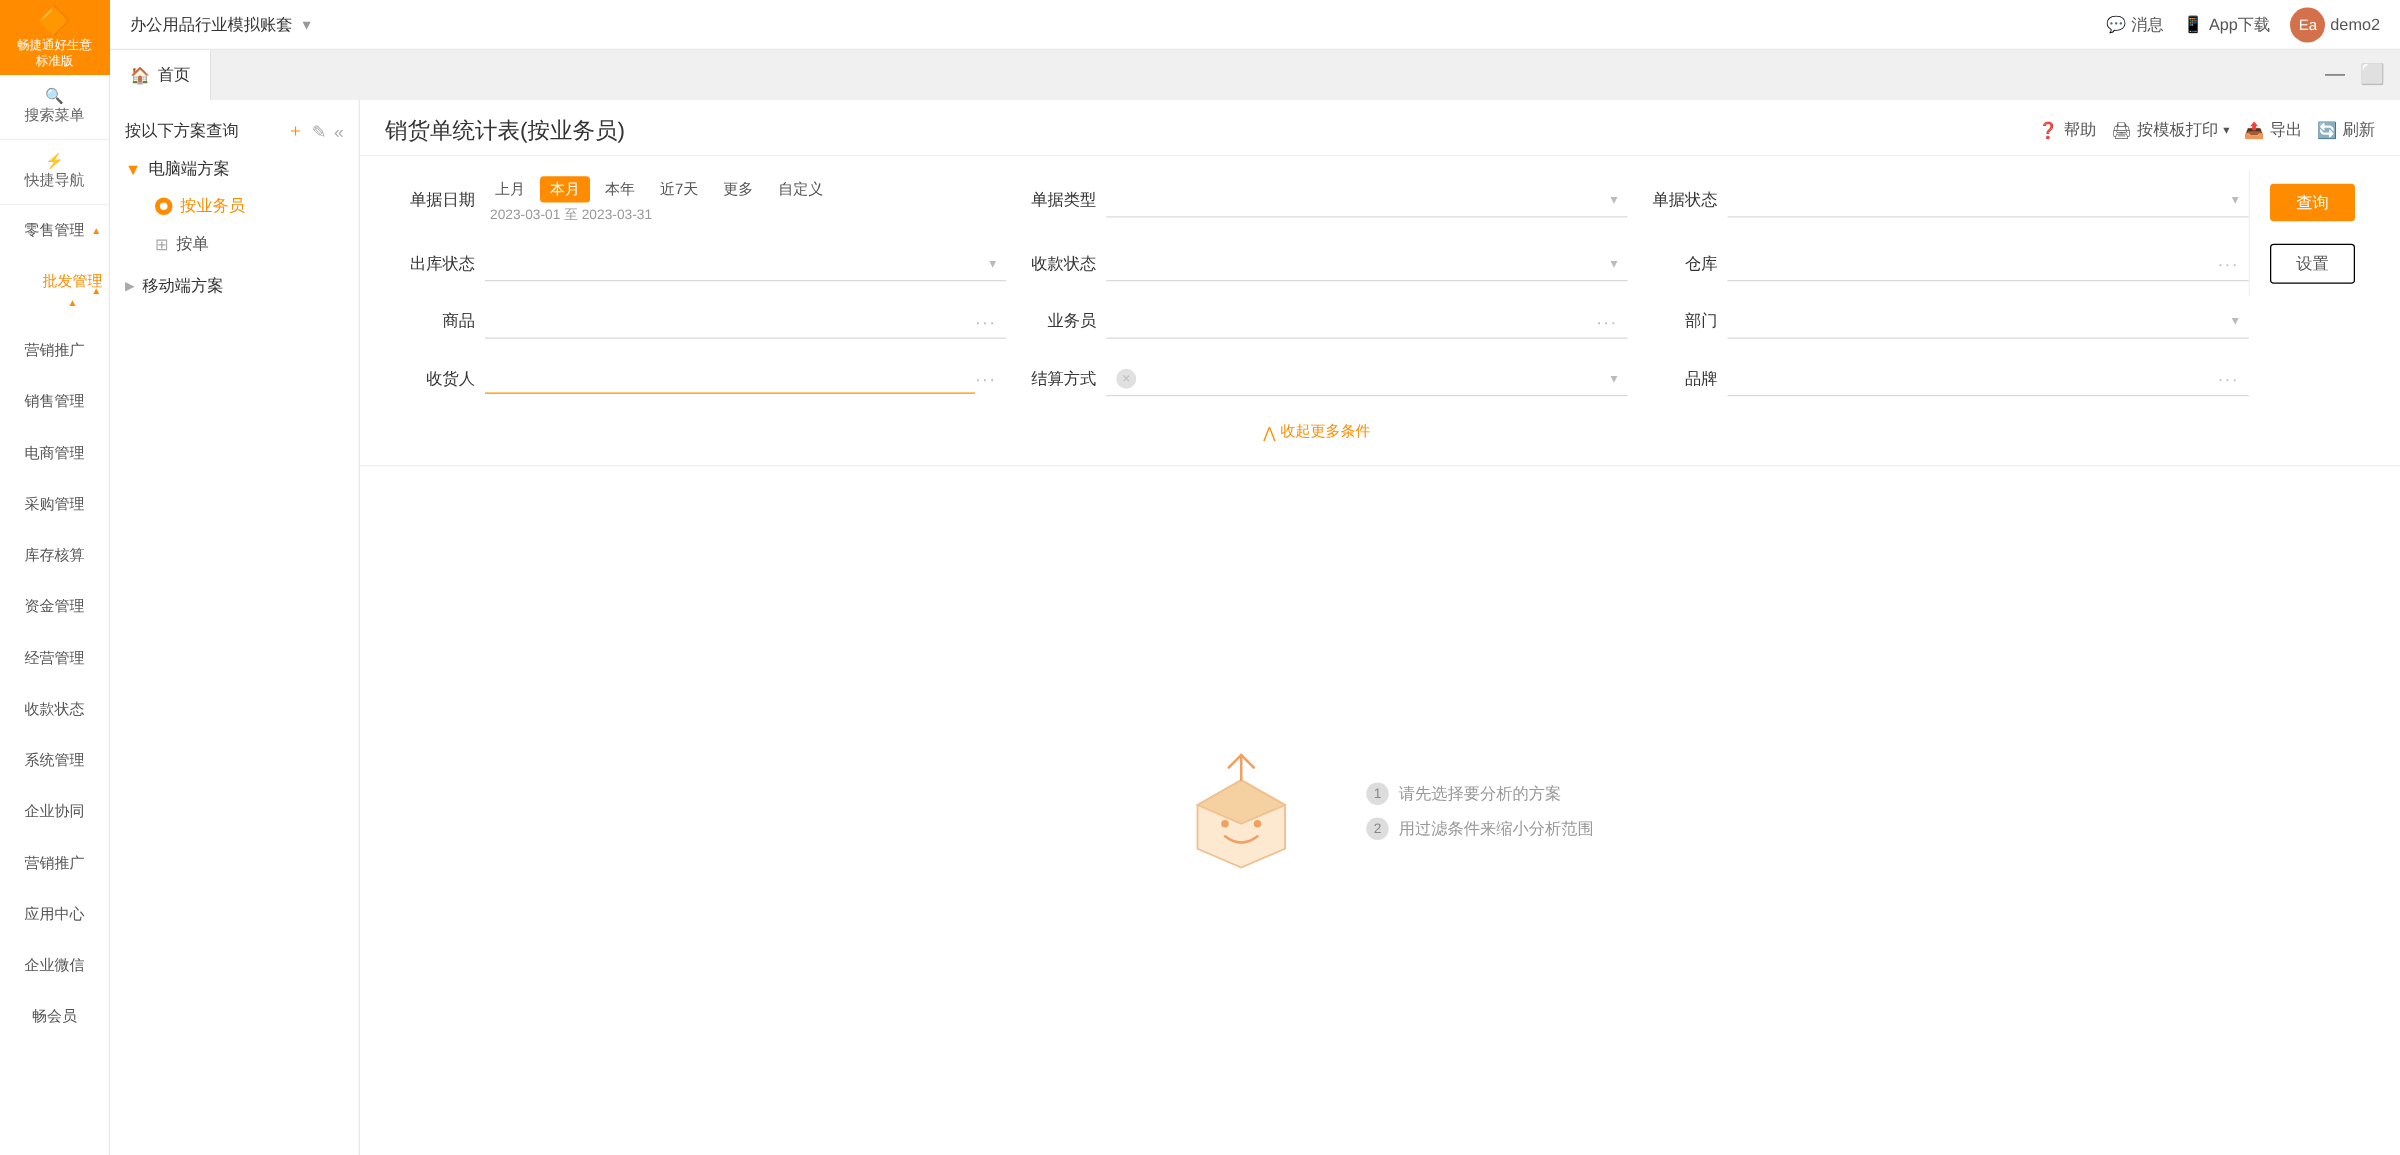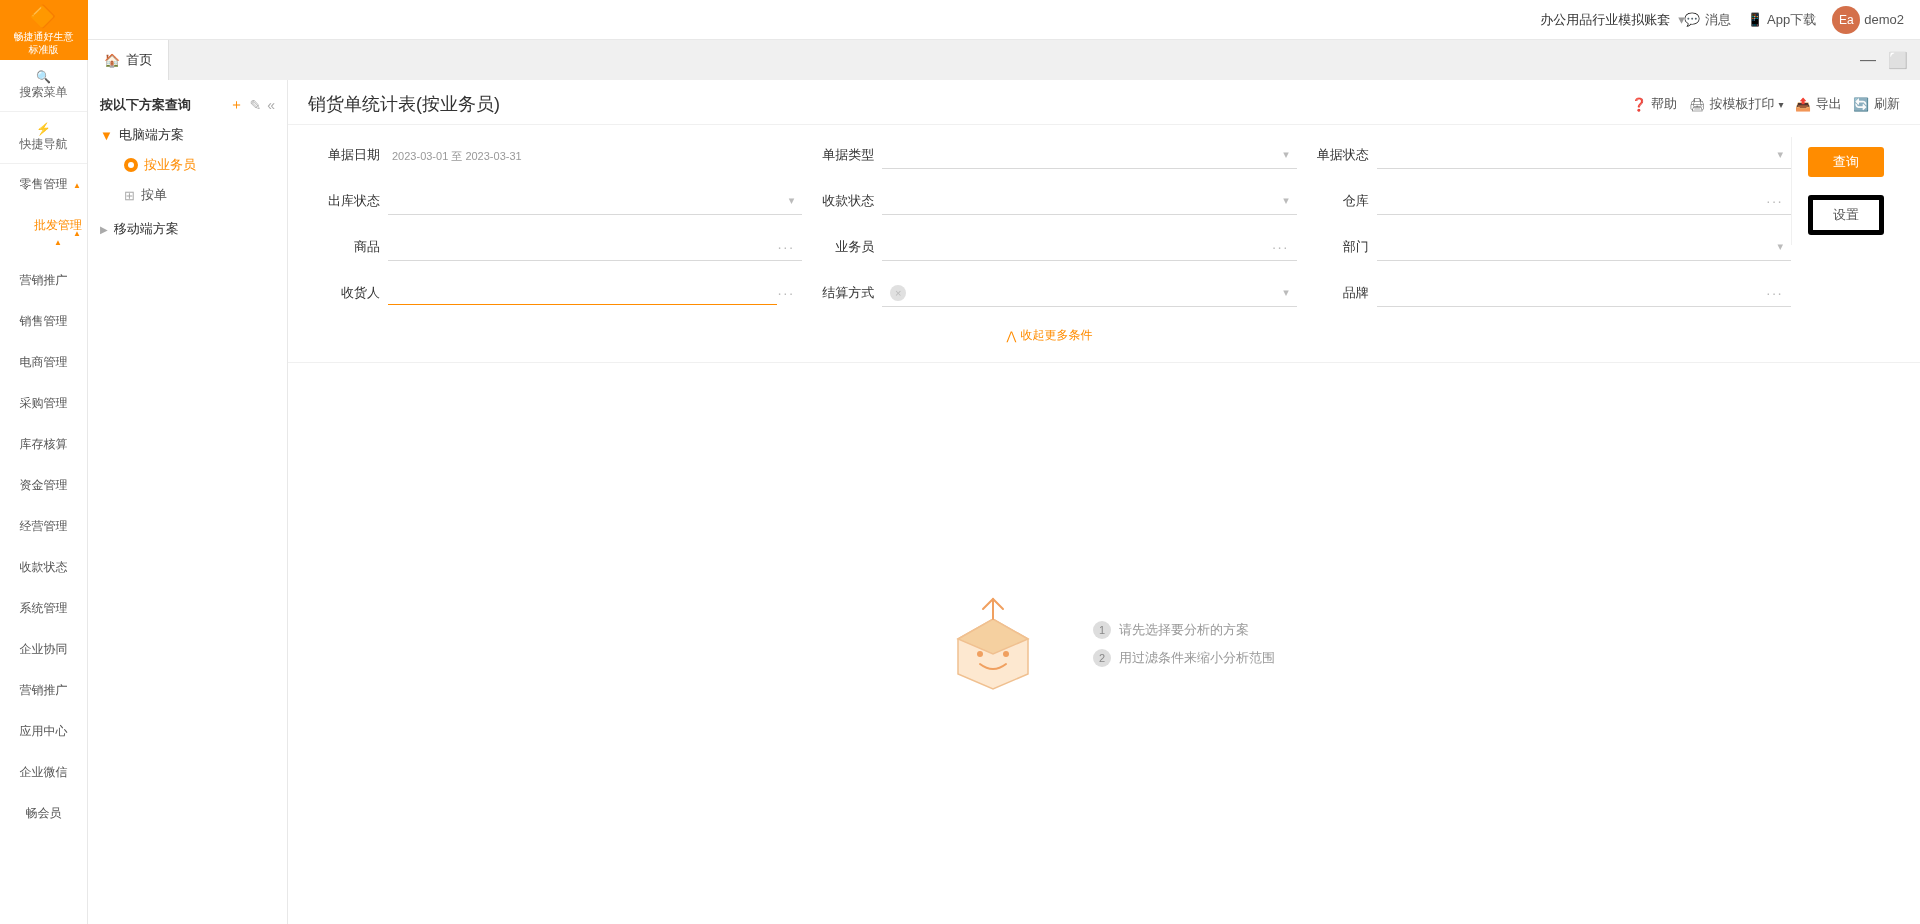--- a/index.html
+++ b/index.html
@@ -13,42 +13,42 @@
     .sidebar-search { padding: 10px 0; width: 100%; text-align: center; color: #666; font-size: 12px; border-bottom: 1px solid #f0f0f0; }
     .sidebar-quick { padding: 10px 0; width: 100%; text-align: center; color: #666; font-size: 12px; border-bottom: 1px solid #f0f0f0; }
     .sidebar-item { width: 100%; text-align: center; padding: 12px 0; color: #555; font-size: 12px; cursor: pointer; position: relative; }
     .sidebar-item.active { color: #ff8c00; }
     .sidebar-item.has-arrow::after { content: '▲'; font-size: 8px; position: absolute; right: 6px; top: 50%; transform: translateY(-50%); color: #ff8c00; }
 
     
     .main { flex: 1; display: flex; flex-direction: column; overflow: hidden; }
 
     
-    .top-header { height: 40px; background: #fff; border-bottom: 1px solid #e8e8e8; display: flex; align-items: center; justify-content: flex-end; padding: 12px 16px; }
+    .top-header { height: 40px; background: #fff; border-bottom: 1px solid #e8e8e8; display: flex; align-items: center; justify-content: space-between; padding: 12px 16px; }
     .top-header-left { display: flex; align-items: center; gap: 8px; }
     .top-header-right { display: flex; align-items: center; gap: 16px; font-size: 13px; color: #555; }
     .top-header-right-item { display: flex; align-items: center; gap: 4px; cursor: pointer; }
     .avatar { width: 28px; height: 28px; border-radius: 50%; background: #d4704a; color: #fff; display: flex; align-items: center; justify-content: center; font-size: 12px; }
 
     
     .tab-bar { height: 40px; background: #f0f0f0; display: flex; align-items: center; padding: 0; position: relative; }
     .tab { height: 40px; display: flex; align-items: center; padding: 0 16px; font-size: 13px; cursor: pointer; gap: 6px; }
     .tab.home { background: #fff; color: #333; border-right: 1px solid #e0e0e0; }
     .tab.active-tab { background: #12b8a0; color: #fff; border-radius: 0; }
     .tab-close { font-size: 11px; cursor: pointer; color: rgba(255,255,255,0.8); }
     .tab-bar-right { margin-left: auto; display: flex; align-items: center; gap: 4px; padding-right: 8px; }
     .tab-bar-btn { font-size: 16px; color: #666; cursor: pointer; padding: 4px; }
 
     
     .content { flex: 1; display: flex; overflow: hidden; }
 
     
     .left-panel { width: 200px; background: #fff; border-right: 1px solid #e8e8e8; padding: 10px 0; overflow-y: auto; }
     .left-panel-header { padding: 6px 12px; font-size: 13px; color: #333; display: flex; align-items: center; justify-content: space-between; }
-    .left-panel-header-title { font-weight: 700; }
+    .left-panel-header-title { font-weight: 400; }
     .left-panel-icons { display: flex; gap: 6px; align-items: center; }
     .lp-icon { color: #aaa; font-size: 14px; cursor: pointer; }
     .lp-icon.orange { color: #ff8c00; }
     .tree-parent { padding: 6px 12px; font-size: 13px; color: #333; display: flex; align-items: center; gap: 6px; cursor: pointer; font-weight: 500; }
     .tree-child { padding: 6px 12px 6px 36px; font-size: 13px; color: #555; display: flex; align-items: center; gap: 6px; cursor: pointer; }
     .tree-child.active { color: #ff8c00; }
     .tree-child.active .dot { background: #ff8c00; }
     .dot { width: 8px; height: 8px; border-radius: 50%; background: #aaa; flex-shrink: 0; }
     .dot.orange { background: #ff8c00; }
 
@@ -77,21 +77,21 @@
     .select-field-x { color: #bbb; font-size: 13px; cursor: pointer; background: #e0e0e0; border-radius: 50%; width: 16px; height: 16px; display: flex; align-items: center; justify-content: center; font-size: 11px; }
     .filter-input { flex: 1; border: none; border-bottom: 1px solid #ff8c00; padding: 4px 8px; font-size: 13px; color: #333; outline: none; }
     .filter-cell { display: flex; align-items: center; padding: 4px 0; }
 
     
     .collapse-btn { display: flex; align-items: center; justify-content: center; padding: 6px 0; color: #ff8c00; font-size: 12px; cursor: pointer; gap: 4px; }
 
     
     .action-btns { display: flex; flex-direction: column; gap: 18px; padding: 10px 16px; border-left: 1px solid #f0f0f0; }
     .btn-query { background: #ff8c00; color: #fff; border: none; padding: 6px 20px; font-size: 13px; cursor: pointer; border-radius: 3px; }
-    .btn-settings { background: #fff; color: #555; border: 5px solid #000000; padding: 6px 20px; font-size: 13px; cursor: pointer; border-radius: 3px; }
+    .btn-settings { background: #fff; color: #555; border: 1px solid #000000; padding: 6px 20px; font-size: 13px; cursor: pointer; border-radius: 3px; }
 
     
     .empty-state { flex: 1; display: flex; align-items: center; justify-content: center; flex-direction: row; gap: 40px; padding: 40px; }
     .empty-illustration { width: 120px; height: 120px; position: relative; }
     .empty-text { display: flex; flex-direction: column; gap: 10px; }
     .empty-text-item { display: flex; align-items: center; gap: 8px; color: #999; font-size: 13px; }
     .empty-num { width: 18px; height: 18px; border-radius: 50%; background: #ddd; color: #888; font-size: 11px; display: flex; align-items: center; justify-content: center; flex-shrink: 0; }
 
     
     .filter-top-row { display: flex; align-items: flex-start; }
@@ -226,20 +226,28 @@
 
       <div class="filter-area">
         <div class="filter-top-row">
           <div class="filter-main">
 
             <div style="display:grid;grid-template-columns:1fr 1fr 1fr;gap:0;margin-bottom:10px;">
 
               <div class="filter-cell">
                 <span class="filter-label">单据日期</span>
                 <div style="flex:1;">
+                  <div class="date-filter">
+                    <button class="date-btn">上月</button>
+                    <button class="date-btn active">本月</button>
+                    <button class="date-btn">本年</button>
+                    <button class="date-btn">近7天</button>
+                    <button class="date-btn">更多</button>
+                    <button class="date-btn">自定义</button>
+                  </div>
                   <div style="font-size:11px;color:#999;padding-left:4px;margin-top:2px;">2023-03-01 至 2023-03-31</div>
                 </div>
               </div>
 
               <div class="filter-cell">
                 <span class="filter-label">单据类型</span>
                 <div class="select-field" style="flex:1;">
                   <span></span>
                   <span class="select-field-arrow">▾</span>
                 </div>

